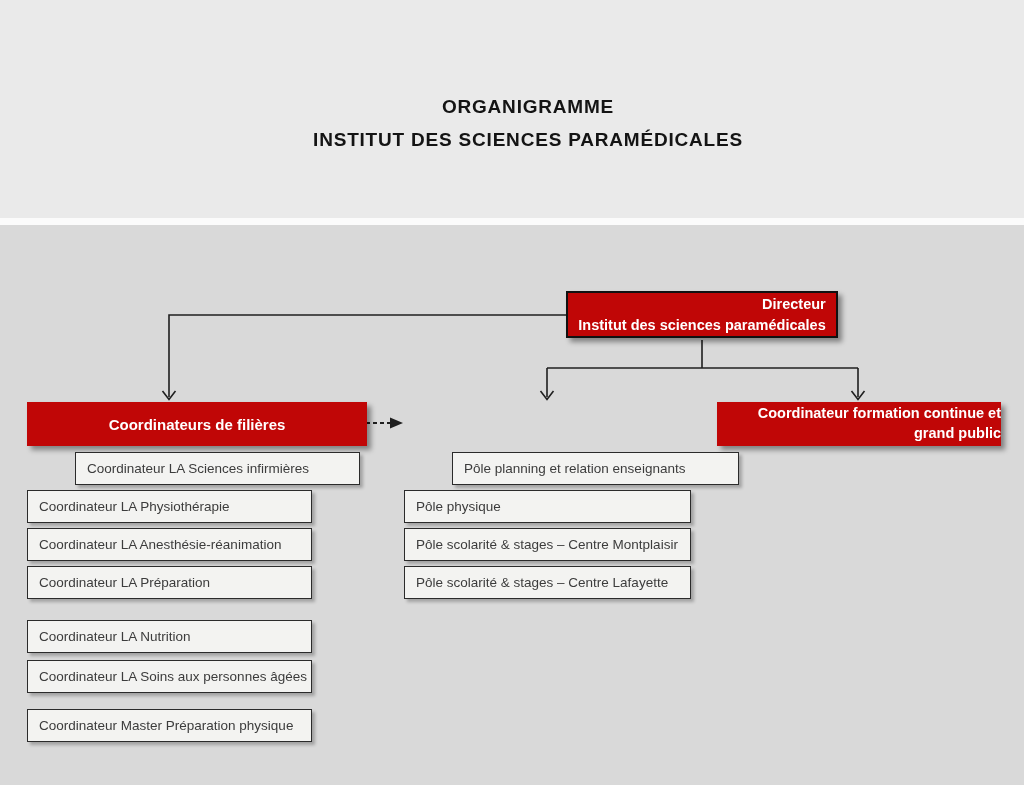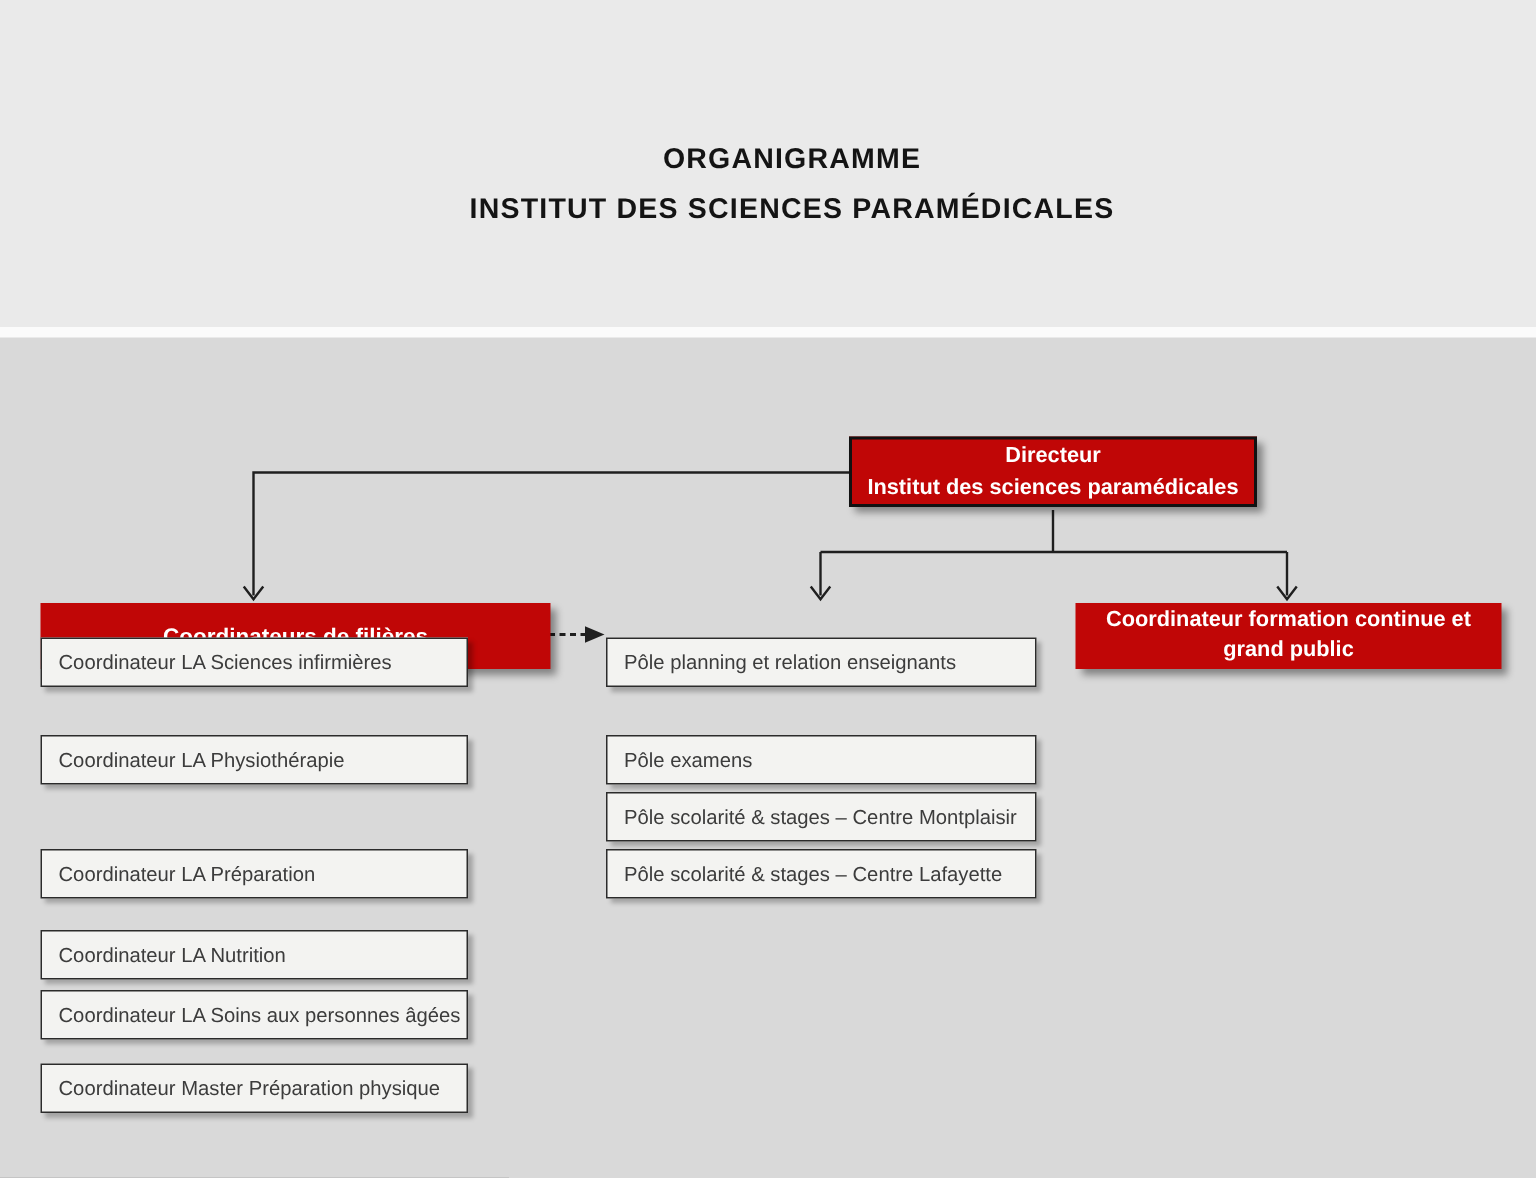--- a/index.html
+++ b/index.html
@@ -17,42 +17,42 @@
     background: #fbfbfb;
   }
   .title-block {
     position: absolute; left: 0; top: 90px; width: 1024px;
     text-align: center; color: #141414; font-weight: bold;
     font-size: 19px; letter-spacing: 0.8px; line-height: 33px; padding-left: 32px;
   }
   .connectors { position: absolute; left: 0; top: 0; width: 1024px; height: 785px; pointer-events: none; }
   .red-box {
     position: absolute; background: #c00606; color: #ffffff;
-    font-weight: bold; font-size: 15px; text-align: center;
+    font-weight: bold; font-size: 15px; text-align: right;
     display: flex; align-items: center; justify-content: center;
     box-shadow: 4px 4px 5px rgba(0,0,0,0.40);
   }
   .director-box {
     left: 566px; top: 291px; width: 272px; height: 47px;
     border: 2px solid #111111; line-height: 1.4; font-size: 14.5px;
   }
   .filieres-header { left: 27px;  top: 402px; width: 340px; height: 44px; }
   .etudes-header   { left: 404px; top: 402px; width: 286px; height: 44px; }
   .formation-header{ left: 717px; top: 402px; width: 284px; height: 44px;
                      line-height: 1.35; padding: 0 0; font-size: 14.5px; }
   .item {
     position: absolute; height: 33px;
     background: #f3f3f1; border: 1px solid #2b2b2b; color: #3c3c3c;
     font-size: 13.5px; display: flex; align-items: center;
     padding-left: 11px; box-shadow: 3px 3px 3px rgba(0,0,0,0.25);
     white-space: nowrap;
   }
   .item.col-l { left: 27px;  width: 285px; }
   .item.col-m { left: 404px; width: 287px; }
-  .r1 { top: 425px; } .r2 { top: 490px; } .r3 { top: 528px; }
+  .r1 { top: 452px; margin-left: 48px; } .r2 { top: 490px; } .r3 { top: 528px; }
   .r4 { top: 566px; } .r5 { top: 604px; margin-top: 16px; } .r6 { top: 660px; } .r7 { top: 680px; margin-top: 29px; }
 </style>
 </head>
 <body>
 
 <div class="page">
 
   <div class="top-band"></div>
   <div class="divider-strip"></div>
 
@@ -93,23 +93,24 @@
     </div>
   </div>
 
   <div class="red-box filieres-header">Coordinateurs de filières</div>
 
 
   <div class="red-box formation-header">Coordinateur formation continue et grand public</div>
 
   <div class="item col-l r1">Coordinateur LA Sciences infirmières</div>
   <div class="item col-l r2">Coordinateur LA Physiothérapie</div>
+  <div class="item col-l r3">Coordinateur LA Anesthésie-réanimation</div>
   <div class="item col-l r4">Coordinateur LA Préparation</div>
   <div class="item col-l r5">Coordinateur LA Nutrition</div>
   <div class="item col-l r6">Coordinateur LA Soins aux personnes âgées</div>
   <div class="item col-l r7">Coordinateur Master Préparation physique</div>
 
   <div class="item col-m r1">Pôle planning et relation enseignants</div>
-  <div class="item col-m r2">Pôle examens</div>
+  <div class="item col-m r2">Pôle physique</div>
   <div class="item col-m r3">Pôle scolarité &amp; stages – Centre Montplaisir</div>
   <div class="item col-m r4">Pôle scolarité &amp; stages – Centre Lafayette</div>
 
 </div>
 
 </body></html>

